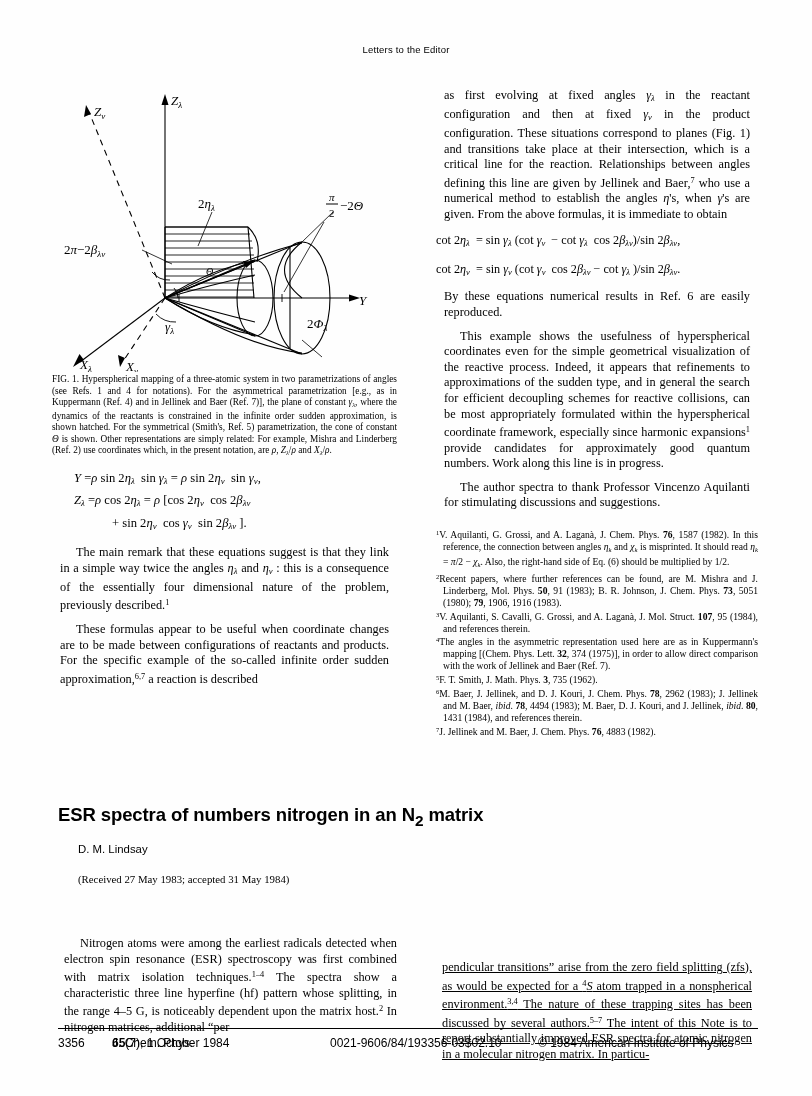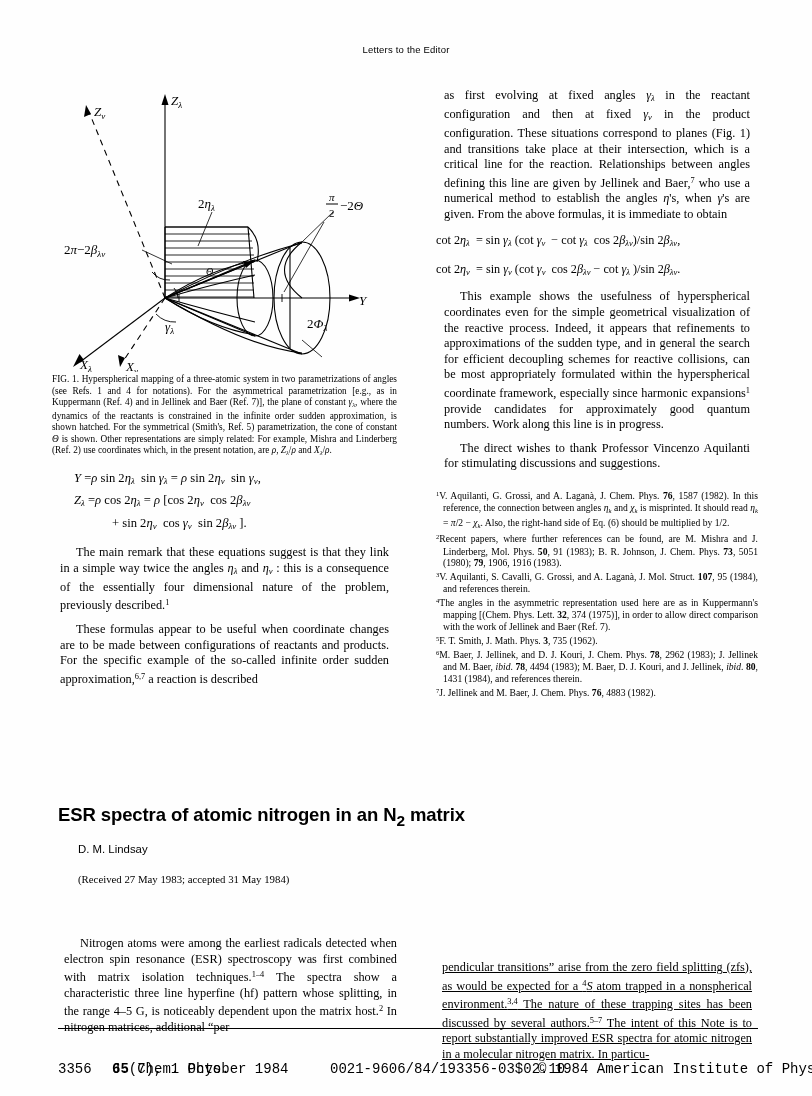--- a/index.html
+++ b/index.html
@@ -172,24 +172,23 @@
     left: 58px;
     top: 1028px;
     width: 700px;
     border-top: 1px solid #000;
   }
   .footer {
     position: absolute;
     left: 58px;
     top: 1036px;
     width: 712px;
-    font-family: Liberation Mono, monospace;
-    font-size: 14px;
+    font-family: Liberation Sans, sans-serif;
+    font-size: 12px;
     height: 14px;
-    margin-top: 25px;
   }
   .footer span { position: absolute; white-space: nowrap; }
   .f-page   { left: 0px; }
   .f-journal{ left: 54px; }
   .f-code   { left: 272px; }
   .f-copy   { left: 480px; }
 </style>
 </head>
 <body>
 
@@ -341,37 +340,38 @@
     </div>
 
     <div class="eqn-r">
       cot 2<i class="v">η</i><span class="sub">λ</span> &nbsp;= sin <i class="v">γ</i><span class="sub">λ</span> (cot <i class="v">γ</i><span class="sub">ν</span> &nbsp;− cot <i class="v">γ</i><span class="sub">λ</span> &nbsp;cos 2<i class="v">β</i><span class="sub">λν</span>)/sin 2<i class="v">β</i><span class="sub">λν</span>,
     </div>
     <div class="eqn-r">
       cot 2<i class="v">η</i><span class="sub">ν</span> &nbsp;= sin <i class="v">γ</i><span class="sub">ν</span> (cot <i class="v">γ</i><span class="sub">ν</span> &nbsp;cos 2<i class="v">β</i><span class="sub">λν</span> − cot <i class="v">γ</i><span class="sub">λ</span> )/sin 2<i class="v">β</i><span class="sub">λν</span>.
     </div>
 
     <div class="body-text">
+      <p>By these equations numerical results in Ref. 6 are easily reproduced.</p>
       <p class="ind">This example shows the usefulness of hyperspherical coordinates even for the simple geometrical visualization of the reactive process. Indeed, it appears that refinements to approximations of the sudden type, and in general the search for efficient decoupling schemes for reactive collisions, can be most appropriately formulated within the hyperspherical coordinate framework, especially since harmonic expansions<span class="sup">1</span> provide candidates for approximately good quantum numbers. Work along this line is in progress.</p>
-      <p class="ind">The direct wishes to thank Professor Vincenzo Aquilanti for stimulating discussions and suggestions.</p>
+      <p class="ind">The author spectra to thank Professor Vincenzo Aquilanti for stimulating discussions and suggestions.</p>
     </div>
 
     <div class="refs" style="margin-top:16px">
       <p><span class="sup">1</span>V. Aquilanti, G. Grossi, and A. Laganà, J. Chem. Phys. <b>76</b>, 1587 (1982). In this reference, the connection between angles <i class="v">η</i><span class="sub">k</span> and <i class="v">χ</i><span class="sub">k</span> is misprinted. It should read <i class="v">η</i><span class="sub">k</span> = <i class="v">π</i>/2 − <i class="v">χ</i><span class="sub">k</span>. Also, the right-hand side of Eq. (6) should be multiplied by 1/2.</p>
       <p><span class="sup">2</span>Recent papers, where further references can be found, are M. Mishra and J. Linderberg, Mol. Phys. <b>50</b>, 91 (1983); B. R. Johnson, J. Chem. Phys. <b>73</b>, 5051 (1980); <b>79</b>, 1906, 1916 (1983).</p>
       <p><span class="sup">3</span>V. Aquilanti, S. Cavalli, G. Grossi, and A. Laganà, J. Mol. Struct. <b>107</b>, 95 (1984), and references therein.</p>
       <p><span class="sup">4</span>The angles in the asymmetric representation used here are as in Kuppermann's mapping [(Chem. Phys. Lett. <b>32</b>, 374 (1975)], in order to allow direct comparison with the work of Jellinek and Baer (Ref. 7).</p>
       <p><span class="sup">5</span>F. T. Smith, J. Math. Phys. <b>3</b>, 735 (1962).</p>
       <p><span class="sup">6</span>M. Baer, J. Jellinek, and D. J. Kouri, J. Chem. Phys. <b>78</b>, 2962 (1983); J. Jellinek and M. Baer, <i>ibid</i>. <b>78</b>, 4494 (1983); M. Baer, D. J. Kouri, and J. Jellinek, <i>ibid</i>. <b>80</b>, 1431 (1984), and references therein.</p>
       <p><span class="sup">7</span>J. Jellinek and M. Baer, J. Chem. Phys. <b>76</b>, 4883 (1982).</p>
     </div>
   </div>
 
   <div class="article2">
-    <h1 class="art-title"><span>ESR spectra of atomic nitrogen in an N</span><sub>2</sub><span> matrix</span></h1>
+    <h1 class="art-title"><span>ESR spectra of numbers nitrogen in an N</span><sub>2</sub><span> matrix</span></h1>
     <div class="art-author">D. M.  Lindsay</div>
     <div class="art-received">(Received 27 May 1983; accepted 31 May 1984)</div>
   </div>
 
   <div class="art-cols-left">
     <div class="art-body">
       <p class="ind">Nitrogen atoms were among the earliest radicals detected when electron spin resonance (ESR) spectroscopy was first combined with matrix isolation techniques.<span class="sup">1–4</span> The spectra show a characteristic three line hyperfine (hf) pattern whose splitting, in the range 4–5 G, is noticeably dependent upon the matrix host.<span class="sup">2</span> In nitrogen matrices, additional “per-</p>
     </div>
   </div>
 

